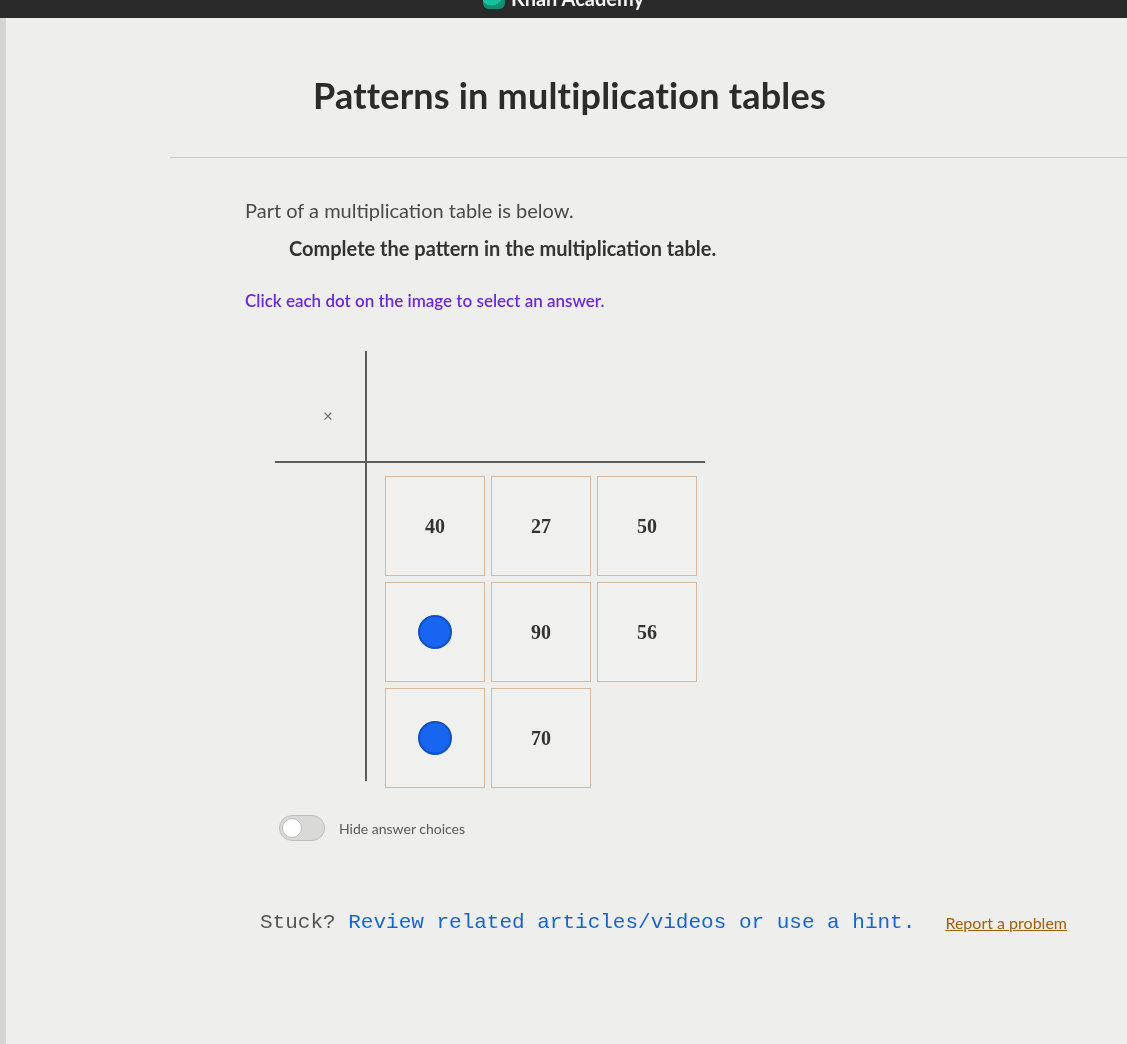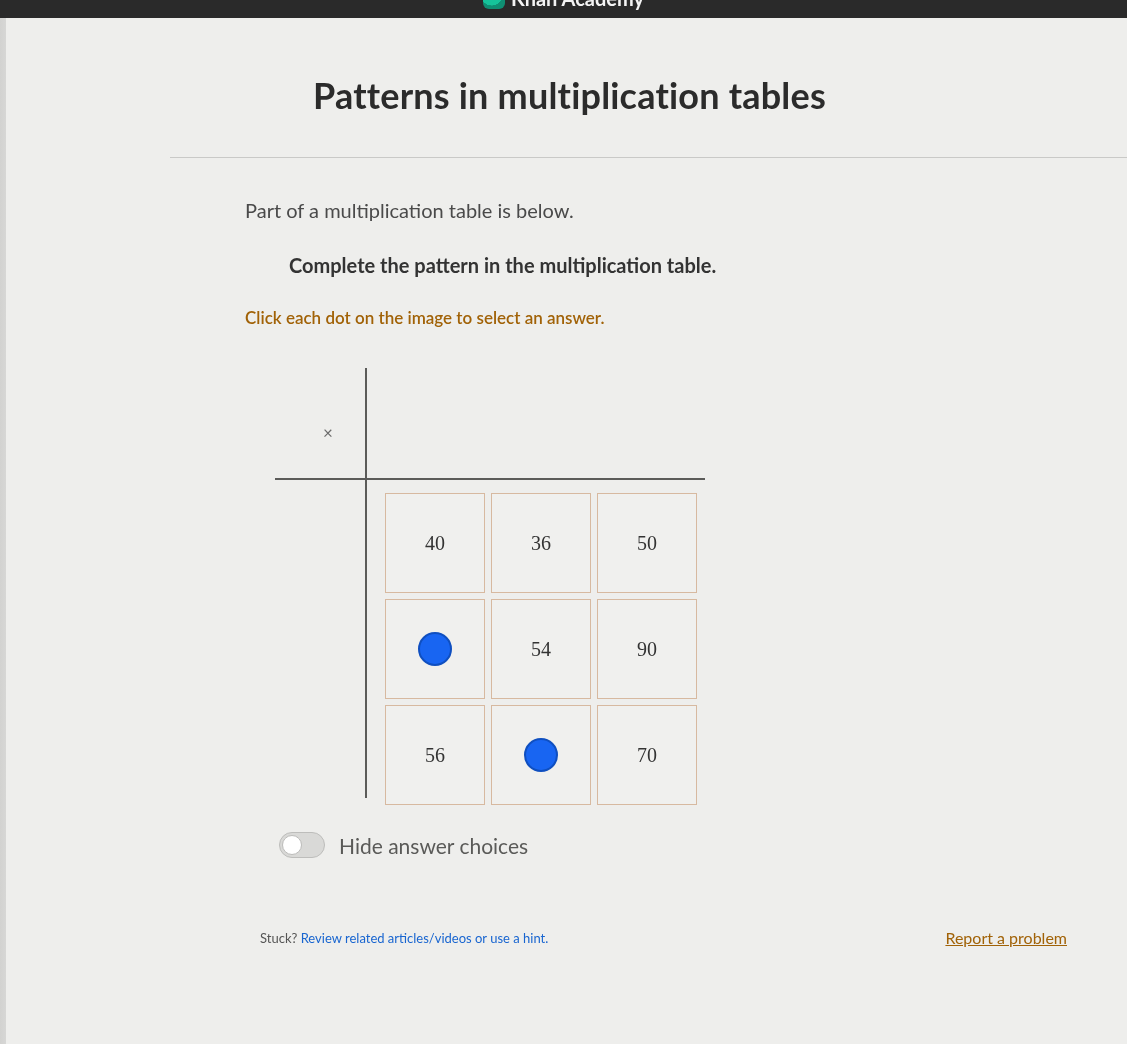--- a/index.html
+++ b/index.html
@@ -56,61 +56,62 @@
   }
   .divider {
     height: 1px;
     background: #c9c9c7;
     margin: 0 0 0 170px;
   }
   .content {
     padding: 40px 80px 0 245px;
     color: #3b3b3b;
   }
-  .p-intro { font-size: 20px; color: #4a4a4a; margin-bottom: 31px; }
+  .p-intro { font-size: 20px; color: #4a4a4a; margin-bottom: 14px; }
   .p-bold  { font-size: 20px; font-weight: 700; color: #333; margin-bottom: 30px; margin-left: 44px; }
-  .p-instr { font-size: 17px; font-weight: 600; color: #a16207; margin-bottom: 40px; }
+  .p-instr { font-size: 17px; font-weight: 600; color: #6d28d9; margin-bottom: 40px; }
 
   .mtable-wrap { position: relative; width: 440px; height: 440px; margin-left: 20px; }
   .axis-v { position:absolute; left:100px; top:0; width:2px; height:430px; background:#5b5b59; }
   .axis-h { position:absolute; left:10px; top:110px; width:430px; height:2px; background:#5b5b59; }
   .x-mark { position:absolute; left:58px; top:54px; font-size:17px; color:#6b6b6b; }
 
   .grid { position:absolute; left:120px; top:125px; display:grid; grid-template-columns: repeat(3, 100px); grid-template-rows: repeat(3, 100px); gap:6px; }
   .cell {
     border: 1px solid #d7b9a0;
     background: rgba(255,255,255,0.15);
     display:flex; align-items:center; justify-content:center;
     font-size: 20px; color:#333;
     font-family: "Times New Roman", serif;
+    font-weight: bold;
   }
   .dot {
     width: 34px; height: 34px; border-radius: 50%;
     background: #1865f2;
     border: 2px solid #0f4fc0;
     cursor: pointer;
   }
 
   .toggle-row { display:flex; align-items:center; gap:14px; margin: 24px 0 0 34px; }
   .switch {
     width: 46px; height: 26px; border-radius: 13px;
     background: #d9d9d7; border:1px solid #bdbdbb;
     position: relative; cursor:pointer;
   }
   .switch .knob {
     position:absolute; left:2px; top:2px; width:20px; height:20px;
     border-radius:50%; background:#fff; border:1px solid #bcbcba;
   }
-  .toggle-label { font-size: 21px; color:#5a5a58; }
+  .toggle-label { font-size: 14px; color:#5a5a58; }
 
   .footer-row {
     display:flex; justify-content: space-between; align-items:center;
     margin: 70px 60px 0 260px;
   }
-  .stuck { font-size: 13px; color:#555; }
+  .stuck { font-size: 21px; color:#555;font-family:Liberation Mono, monospace; }
   .stuck a { color:#1865d0; text-decoration:none; }
   .report { font-size:16px; color:#a16207; text-decoration: underline; cursor:pointer; }
 </style>
 </head>
 <body>
 
 <div class="topbar">
   <div class="brand">
     <span class="logo"></span>
     <span>Khan Academy</span>
@@ -125,26 +126,25 @@
     <p class="p-intro">Part of a multiplication table is below.</p>
     <p class="p-bold">Complete the pattern in the multiplication table.</p>
     <p class="p-instr">Click each dot on the image to select an answer.</p>
 
     <div class="mtable-wrap">
       <div class="axis-v"></div>
       <div class="axis-h"></div>
       <div class="x-mark">×</div>
       <div class="grid">
         <div class="cell">40</div>
-        <div class="cell">36</div>
+        <div class="cell">27</div>
         <div class="cell">50</div>
         <div class="cell">
             <div class="dot"></div>
           </div>
-        <div class="cell">54</div>
         <div class="cell">90</div>
         <div class="cell">56</div>
         <div class="cell">
             <div class="dot"></div>
           </div>
         <div class="cell">70</div>
       </div>
     </div>
 
     <div class="toggle-row">

